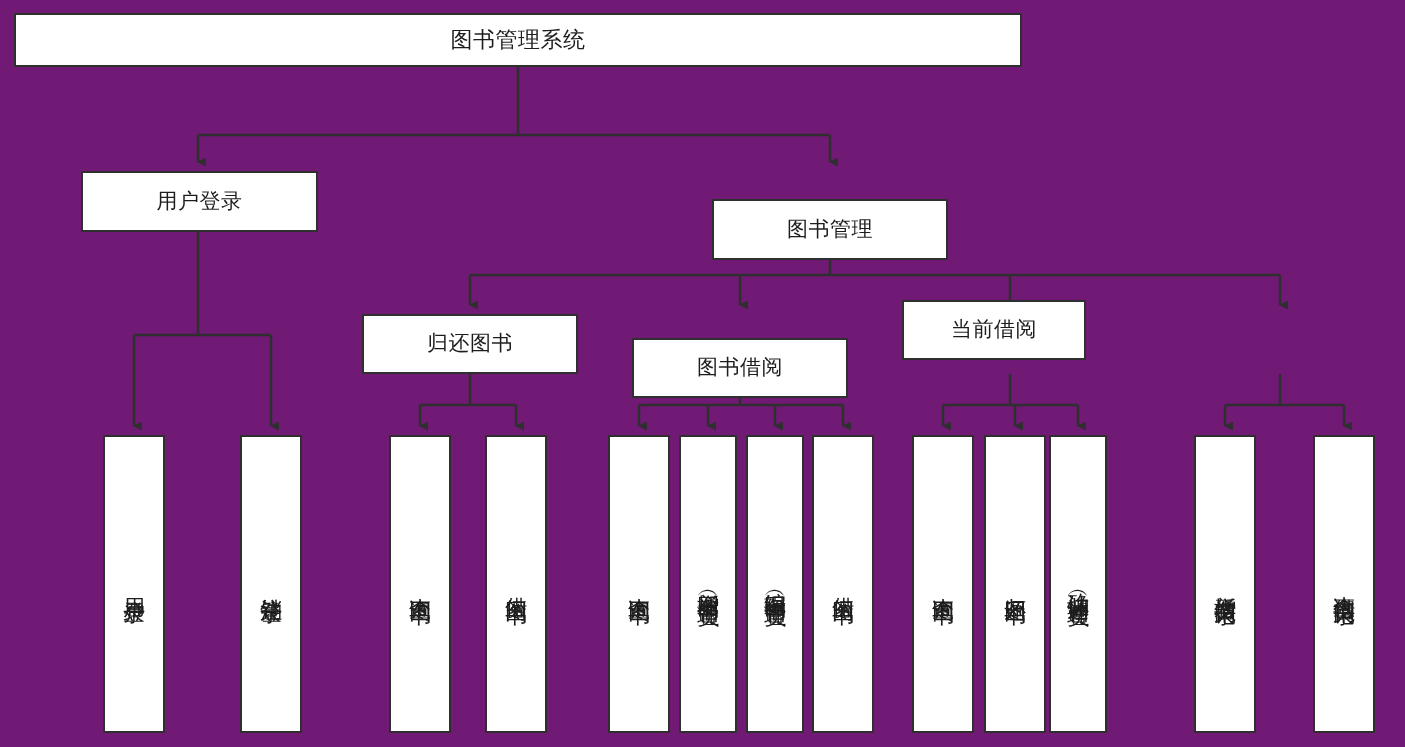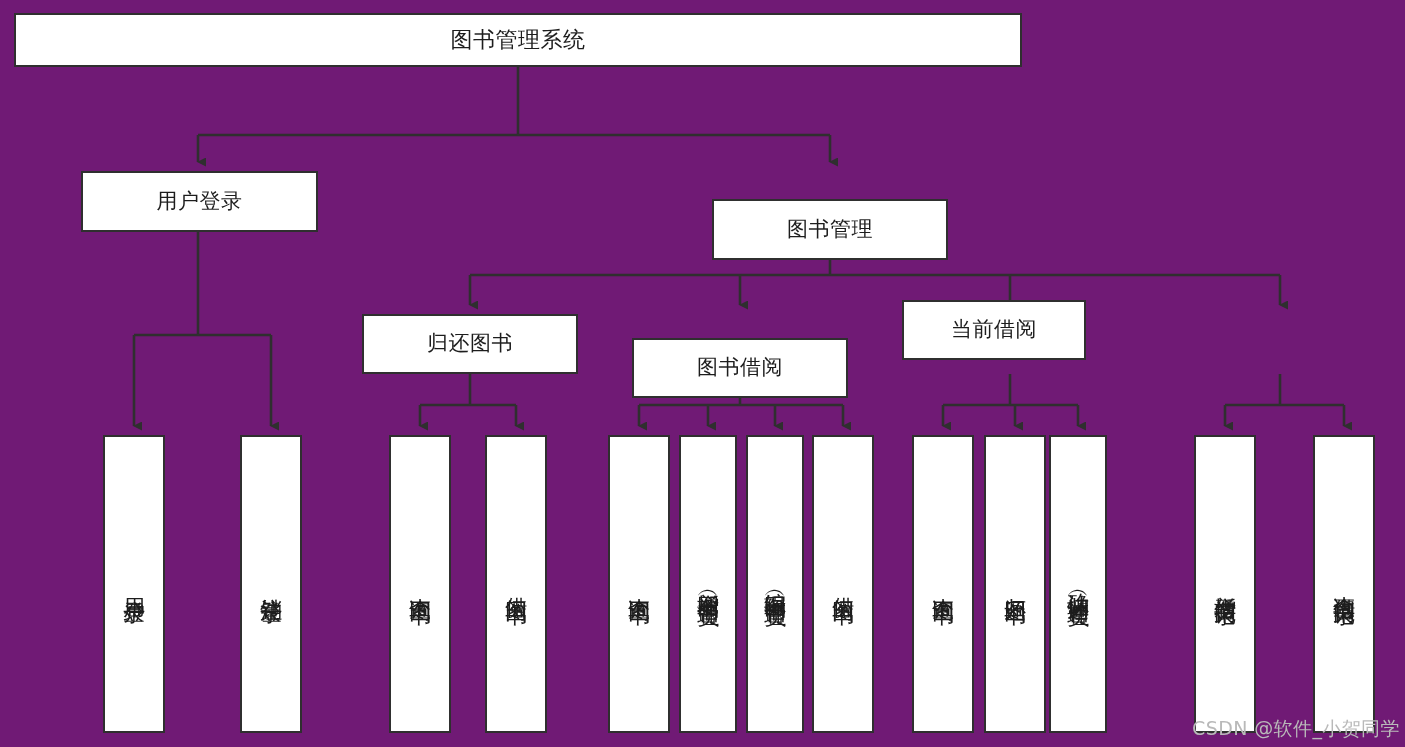--- a/index.html
+++ b/index.html
@@ -181,15 +181,14 @@
     <span class="node-label-v">确认归还（管理员）</span>
   </div>
 
   <div class="leaf-box" style="left:1194px; top:435px; width:62px; height:298px;">
     <span class="node-label-v">新增借阅记录</span>
   </div>
   <div class="leaf-box" style="left:1313px; top:435px; width:62px; height:298px;">
     <span class="node-label-v">查询借阅记录</span>
   </div>
 
-  <div class="watermark" style="left:1192px; top:716px;">CSDN @软件_小贺同学</div>
 
 </div>
 
 </body></html>

